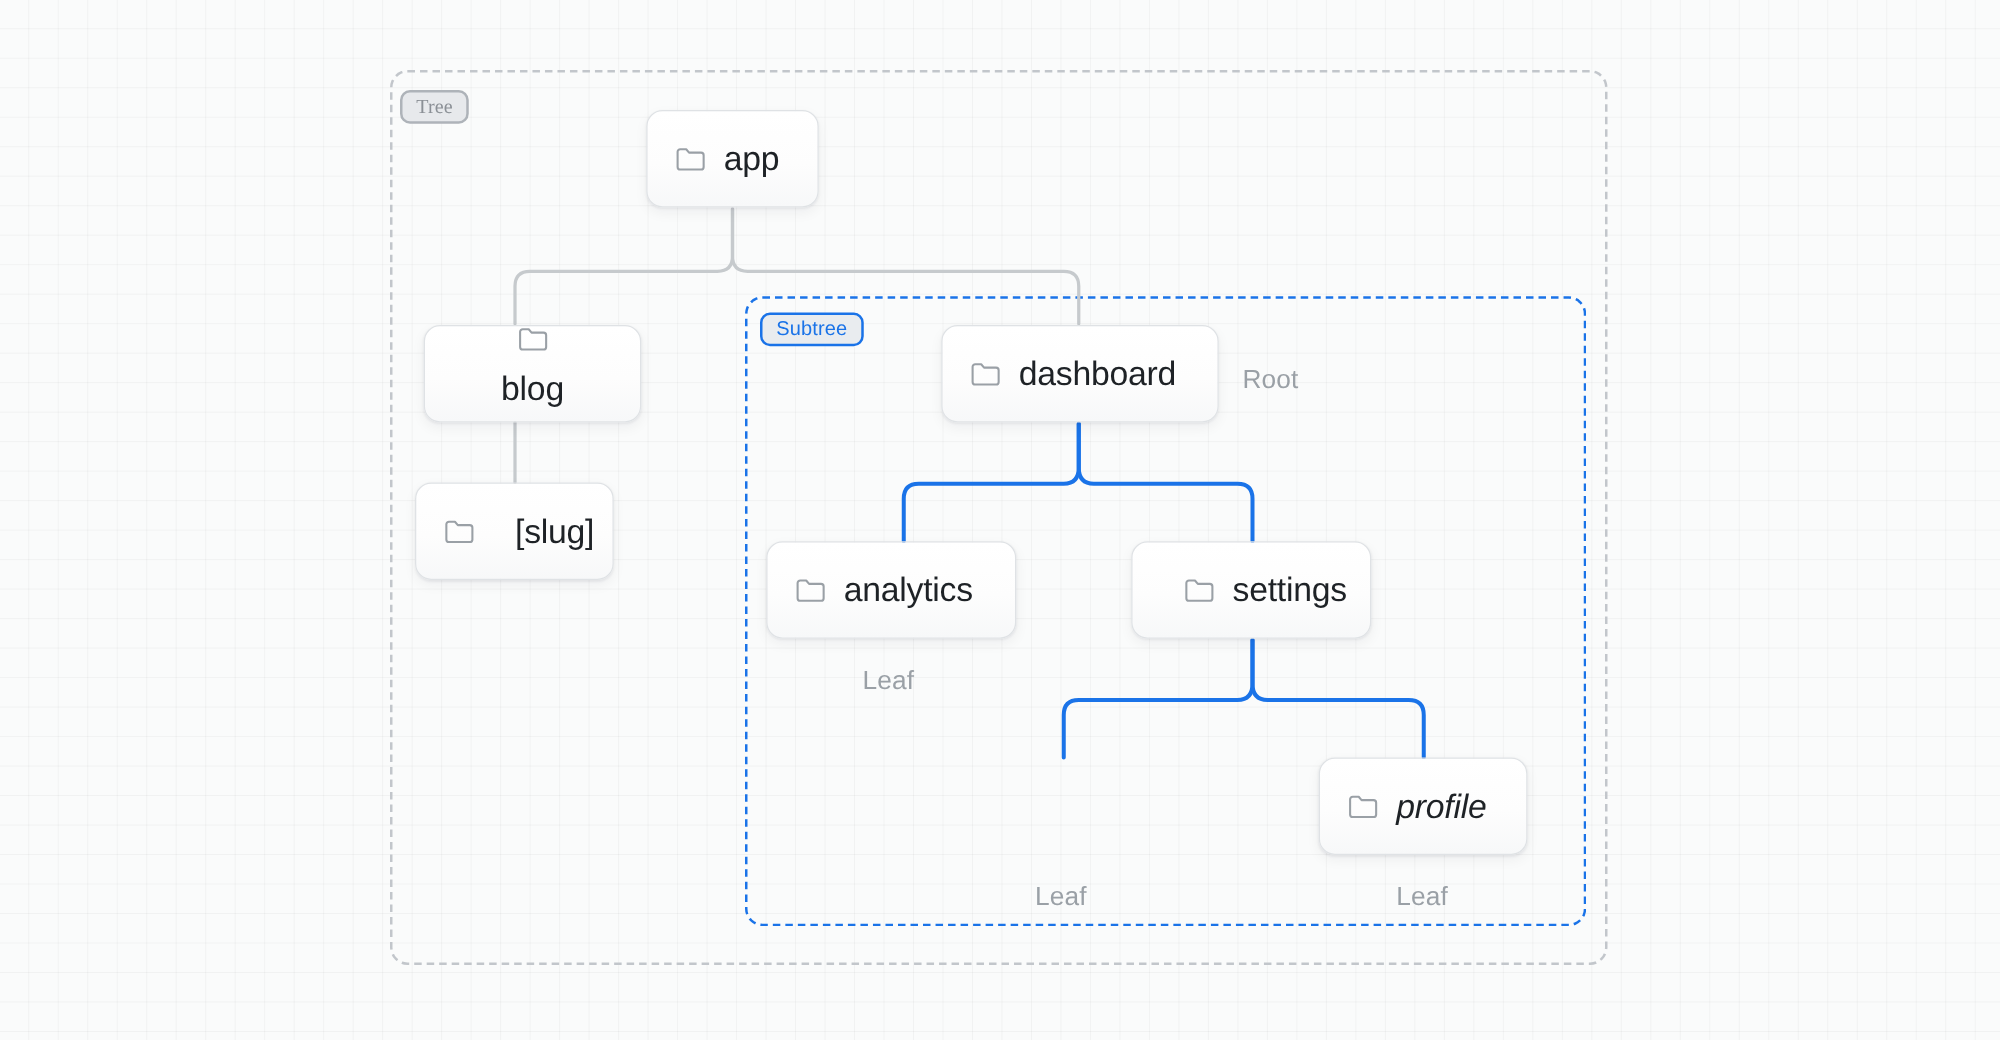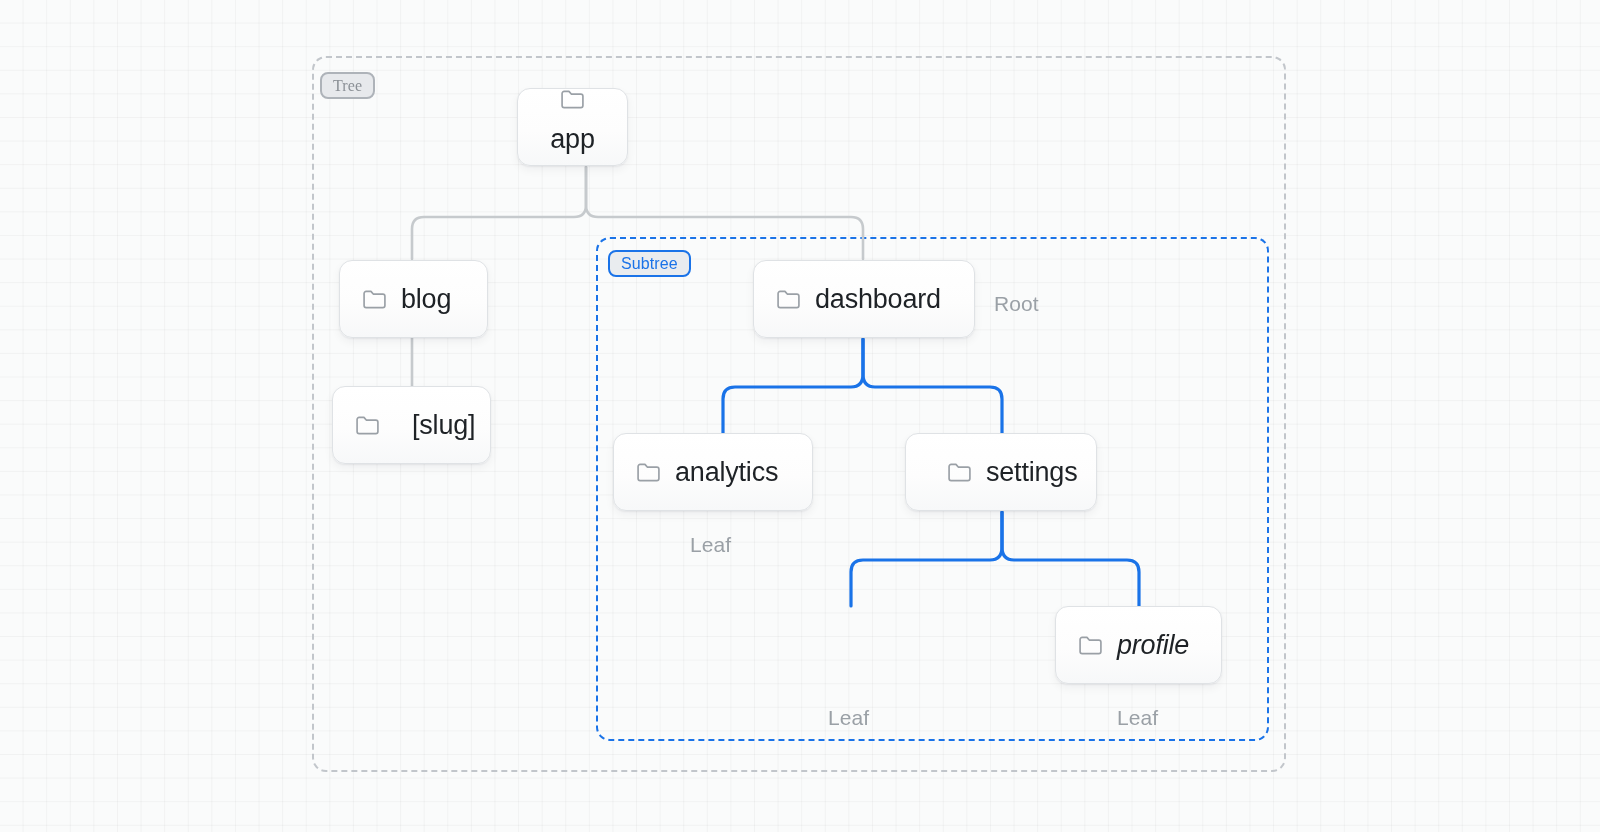--- a/index.html
+++ b/index.html
@@ -116,22 +116,22 @@
 
   .role-label {
     position: absolute;
     font-size: 21px;
     color: #9aa0a6;
     letter-spacing: 0.1px;
     white-space: nowrap;
   }
 
   
-  .n-app       { left: 517px;  top: 88px;  width: 111px; flex-direction: column; }
-  .n-blog      { left: 339px;  top: 260px; width: 149px; }
+  .n-app       { left: 517px;  top: 88px;  width: 138px; }
+  .n-blog      { left: 339px;  top: 260px; width: 174px; flex-direction: column; }
   .n-slug      { left: 332px;  top: 386px; width: 159px; gap: 32px; }
   .n-dashboard { left: 753px;  top: 260px; width: 222px; text-align: center; }
   .n-analytics { left: 613px;  top: 433px; width: 200px; }
   .n-settings  { left: 905px;  top: 433px; width: 192px; padding-left: 41px; }
   .n-password  { left: 745px;  top: 606px; width: 210px; }
   .n-profile   { left: 1055px; top: 606px; width: 167px; font-style: italic; }
 
   .r-root      { left: 994px;  top: 292px; }
   .r-analytics { left: 690px;  top: 533px; }
   .r-password  { left: 828px;  top: 706px; }

